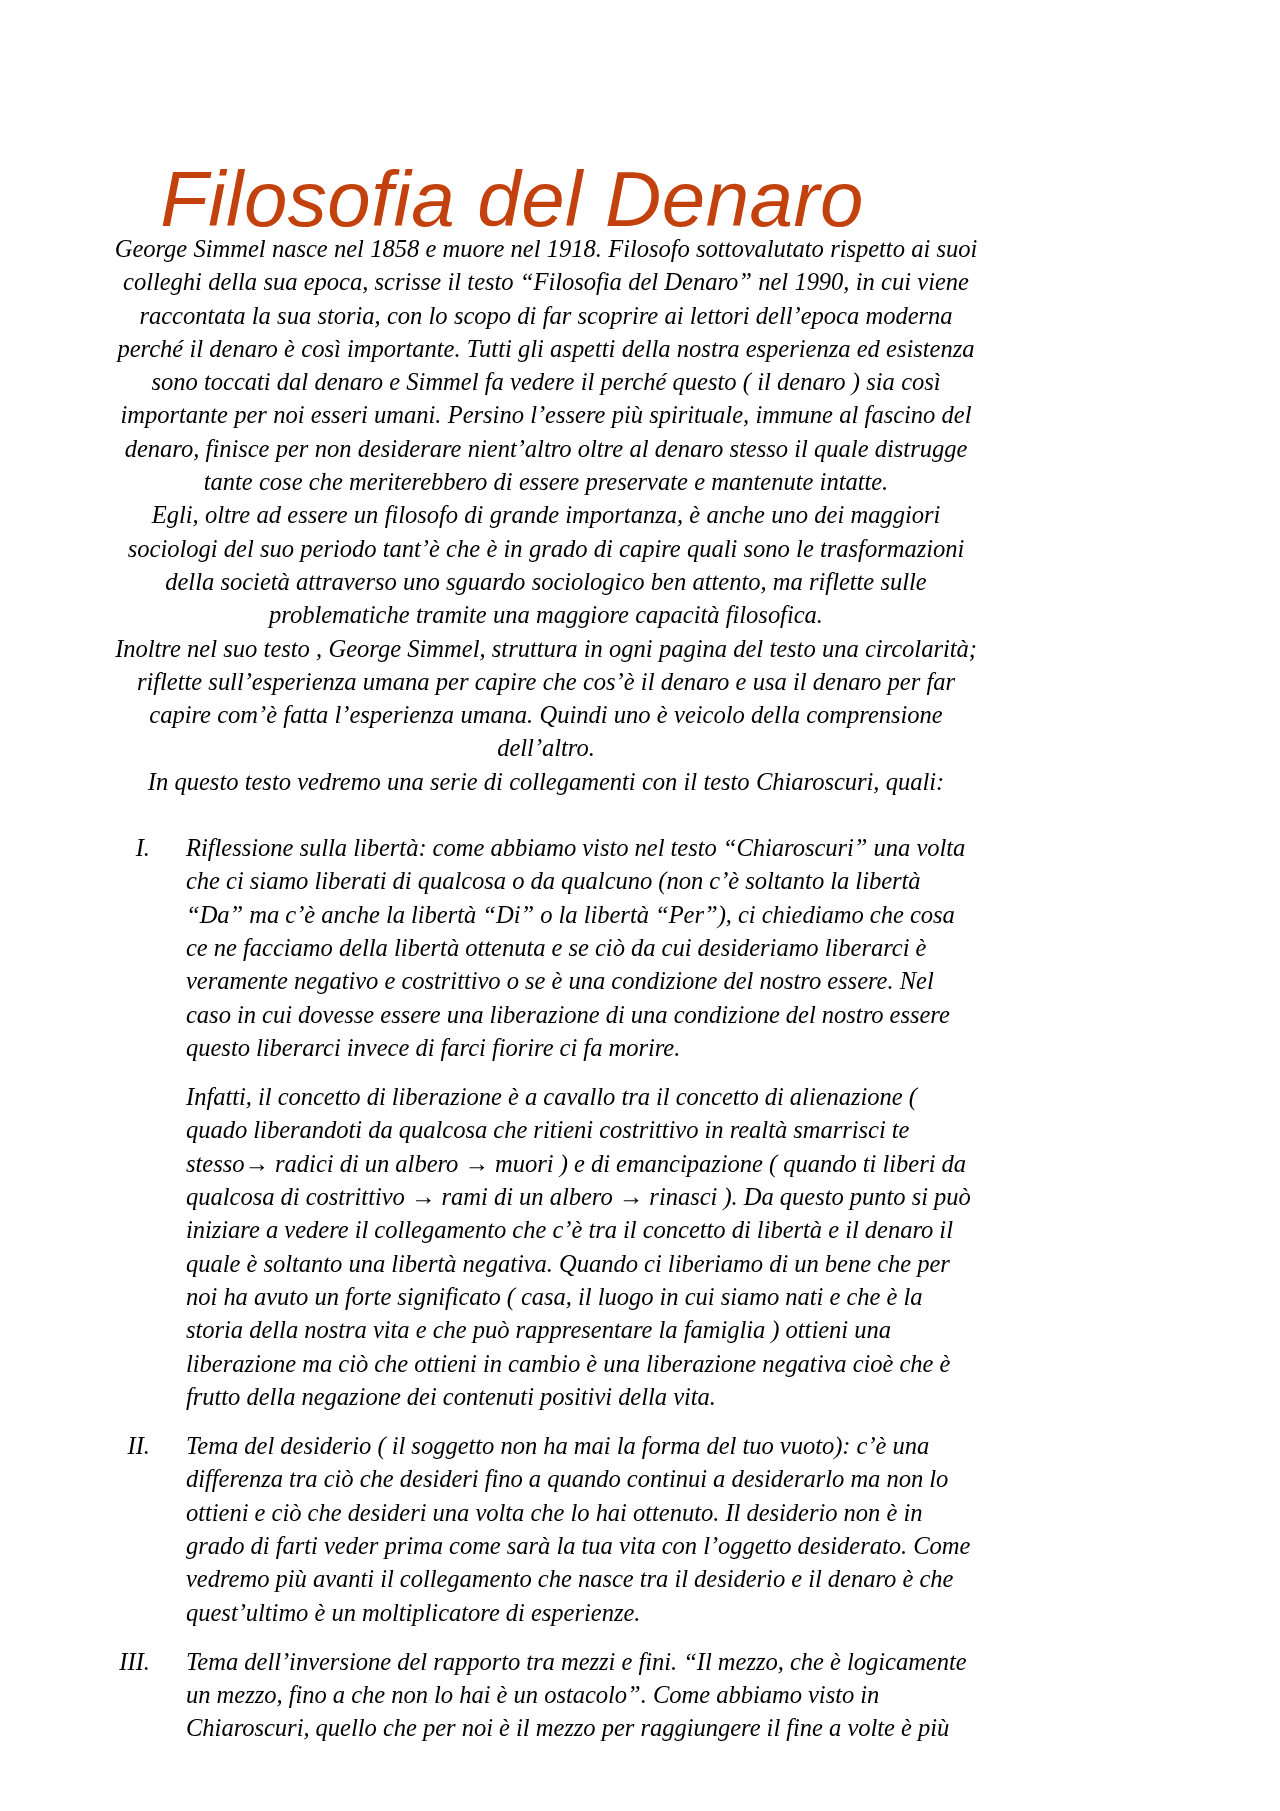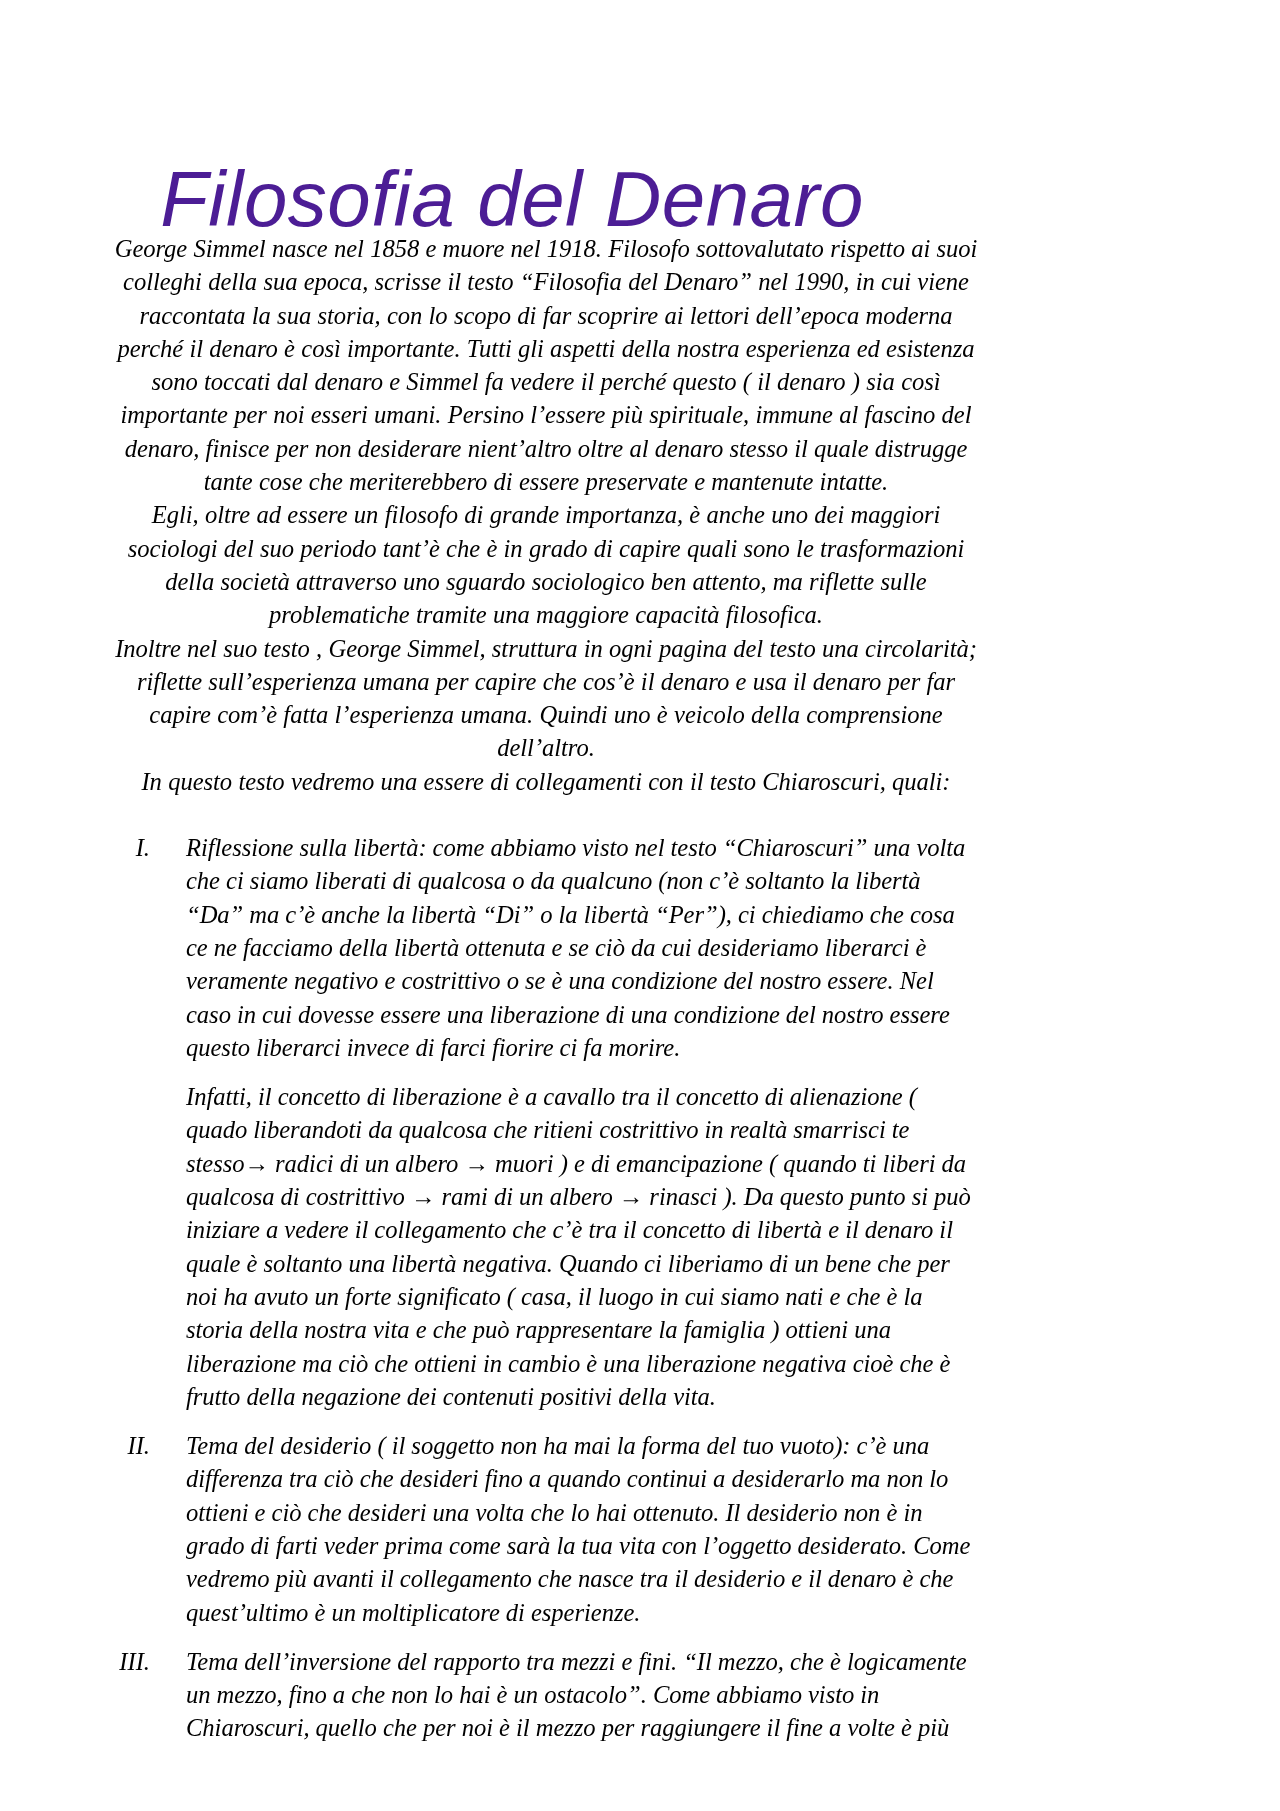--- a/index.html
+++ b/index.html
@@ -27,21 +27,21 @@
     left: 0;
     top: 108px;
     width: 1024px;
     text-align: center;
     font-family: "Liberation Sans", sans-serif;
     font-style: italic;
     font-weight: 400;
     font-size: 78px;
     line-height: 1.0;
     letter-spacing: 0.5px;
-    color: #4c1d95;
+    color: #c2410c;
     white-space: nowrap;
   }
   .body-block {
     position: absolute;
     left: 104px;
     top: 232px;
     width: 884px;
   }
   p.para {
     margin: 0;
@@ -93,21 +93,21 @@
 
 <div class="page">
 
   <h1 class="doc-title">Filosofia del Denaro</h1>
 
   <div class="body-block">
 
     <p class="para">George Simmel nasce nel 1858 e muore nel 1918. Filosofo sottovalutato rispetto ai suoi colleghi della sua epoca, scrisse il testo “Filosofia del Denaro” nel 1990, in cui viene raccontata la sua storia, con lo scopo di far scoprire ai lettori dell’epoca moderna perché il denaro è così importante. Tutti gli aspetti della nostra esperienza ed esistenza sono toccati dal denaro e Simmel fa vedere il perché questo ( il denaro ) sia così importante per noi esseri umani. Persino l’essere più spirituale, immune al fascino del denaro, finisce per non desiderare nient’altro oltre al denaro stesso il quale distrugge tante cose che meriterebbero di essere preservate e mantenute intatte.</p>
     <p class="para">Egli, oltre ad essere un filosofo di grande importanza, è anche uno dei maggiori sociologi del suo periodo tant’è che è in grado di capire quali sono le trasformazioni della società attraverso uno sguardo sociologico ben attento, ma riflette sulle problematiche tramite una maggiore capacità filosofica.</p>
     <p class="para">Inoltre nel suo testo , George Simmel, struttura in ogni pagina del testo una circolarità; riflette sull’esperienza umana per capire che cos’è il denaro e usa il denaro per far capire com’è fatta l’esperienza umana. Quindi uno è veicolo della comprensione dell’altro.</p>
-    <p class="para">In questo testo vedremo una essere di collegamenti con il testo Chiaroscuri, quali:</p>
+    <p class="para">In questo testo vedremo una serie di collegamenti con il testo Chiaroscuri, quali:</p>
 
     <ol class="roman-list">
 
       <li>
         <span class="marker">I.</span>
         <div class="li-body">
           <p>Riflessione sulla libertà: come abbiamo visto nel testo “Chiaroscuri” una volta che ci siamo liberati di qualcosa o da qualcuno (non c’è soltanto la libertà “Da” ma c’è anche la libertà “Di” o la libertà “Per”), ci chiediamo che cosa ce ne facciamo della libertà ottenuta e se ciò da cui desideriamo liberarci è veramente negativo e costrittivo o se è una condizione del nostro essere. Nel caso in cui dovesse essere una liberazione di una condizione del nostro essere questo liberarci invece di farci fiorire ci fa morire.</p>
           <p>Infatti, il concetto di liberazione è a cavallo tra il concetto di alienazione ( quado liberandoti da qualcosa che ritieni costrittivo in realtà smarrisci te stesso→ radici di un albero → muori ) e di emancipazione ( quando ti liberi da qualcosa di costrittivo  → rami di un albero → rinasci ). Da questo punto si può iniziare a vedere il collegamento che c’è tra il concetto di libertà e il denaro il quale è soltanto una libertà negativa. Quando ci liberiamo di un bene che per noi ha avuto un forte significato ( casa, il luogo in cui siamo nati e che è la storia della nostra vita e che può rappresentare la famiglia )  ottieni una liberazione ma ciò che ottieni in cambio è una liberazione negativa cioè che è frutto della negazione dei contenuti positivi della vita.</p>
         </div>
       </li>

